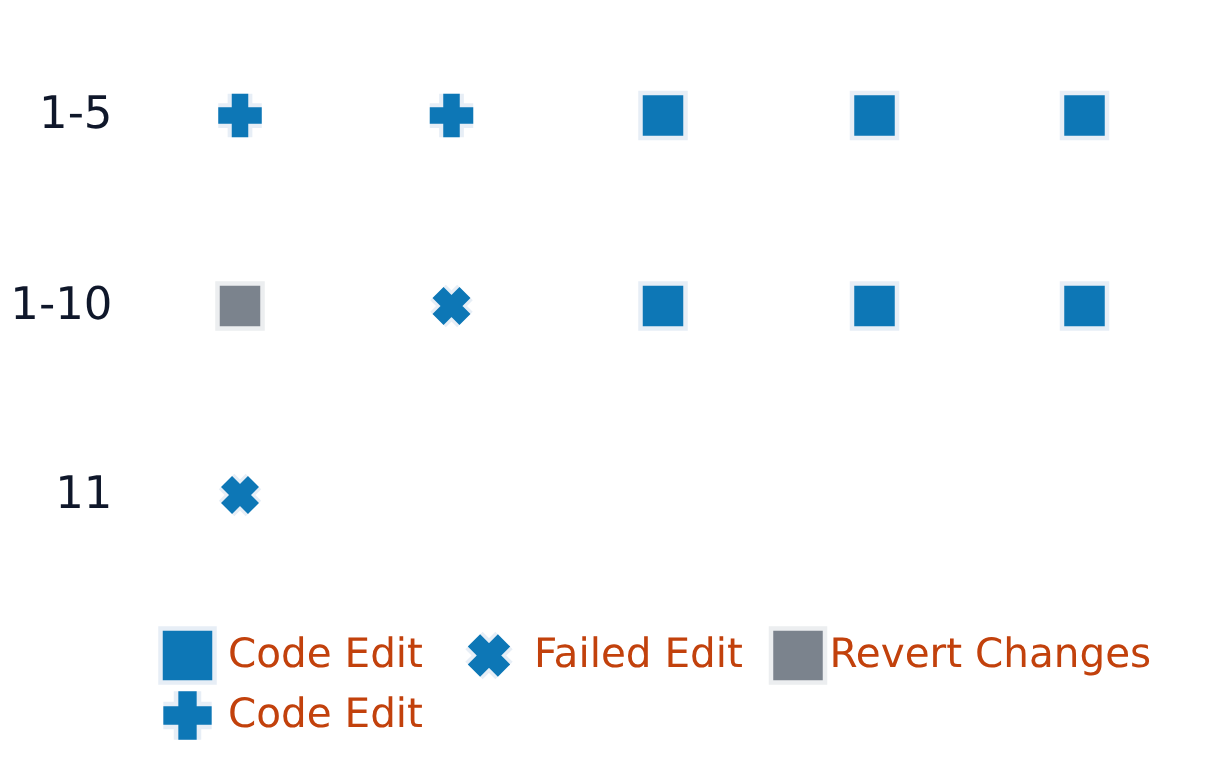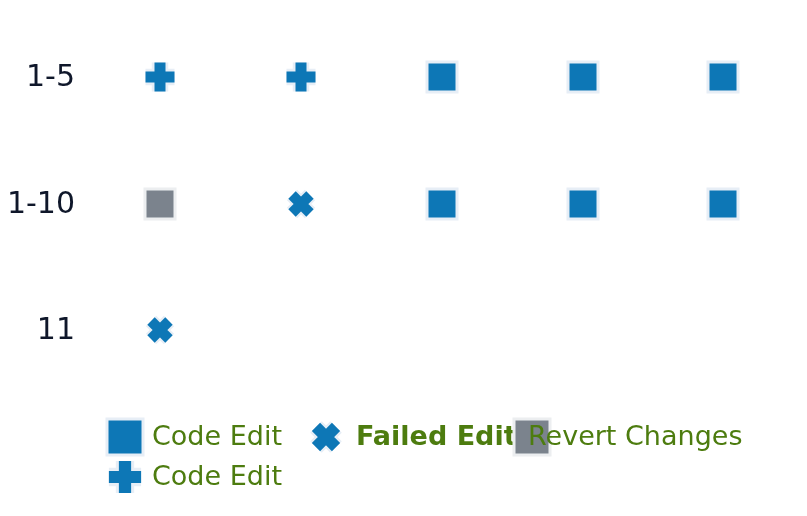--- a/index.html
+++ b/index.html
@@ -31,21 +31,21 @@
     transform: translate(-50%, -50%);
   }
   .marker-square {
     width: 27px;
     height: 27px;
   }
   .legend-label {
     position: absolute;
     transform: translateY(-54%);
     font-size: 27px;
-    color: #4d7c0f;
+    color: #c2410c;
     white-space: nowrap;
     line-height: 1;
   }
   svg { display: block; overflow: visible; }
 </style>
 </head>
 <body>
 
 <div id="canvas">
   <div id="ticks">
@@ -88,23 +88,23 @@
     </div>
   <div id="legend">
       <span class="marker marker-square" style="background: rgb(13, 119, 182); box-shadow: rgb(231, 238, 246) 0px 0px 0px 3px; width: 33px; height: 33px; left: 125px; top: 437px;"></span>
       <div class="legend-label" style="left: 152px; top: 437px;">Code Edit</div>
       <span class="marker" style="left: 326px; top: 437px;">
         <svg width="38" height="38" viewBox="0 0 36 36">
           <path d="M8.5 8.5 L27.5 27.5 M27.5 8.5 L8.5 27.5" stroke="#e7eef6" stroke-width="15.5" fill="none" stroke-linecap="butt"></path>
           <path d="M8.5 8.5 L27.5 27.5 M27.5 8.5 L8.5 27.5" stroke="#0d77b6" stroke-width="11" fill="none" stroke-linecap="butt"></path>
         </svg>
       </span>
-      <div class="legend-label" style="left: 356px; top: 437px; font-weight: bold;">Failed Edit</div>
+      <div class="legend-label" style="left: 356px; top: 437px;">Failed Edit</div>
       <span class="marker marker-square" style="background: rgb(123, 131, 141); box-shadow: rgb(236, 238, 240) 0px 0px 0px 3px; width: 33px; height: 33px; left: 532px; top: 437px;"></span>
-      <div class="legend-label" style="left: 528px; top: 437px;">Revert Changes</div>
+      <div class="legend-label" style="left: 553px; top: 437px;">Revert Changes</div>
       <span class="marker" style="left: 125px; top: 477px;">
         <svg width="40" height="40" viewBox="0 0 36 36">
           <path d="M18 3.5 V32.5 M3.5 18 H32.5" stroke="#e7eef6" stroke-width="16.5" fill="none" stroke-linecap="butt"></path>
           <path d="M18 3.5 V32.5 M3.5 18 H32.5" stroke="#0d77b6" stroke-width="11" fill="none" stroke-linecap="butt"></path>
         </svg>
       </span>
       <div class="legend-label" style="left: 152px; top: 477px;">Code Edit</div>
     </div>
 </div>
 

